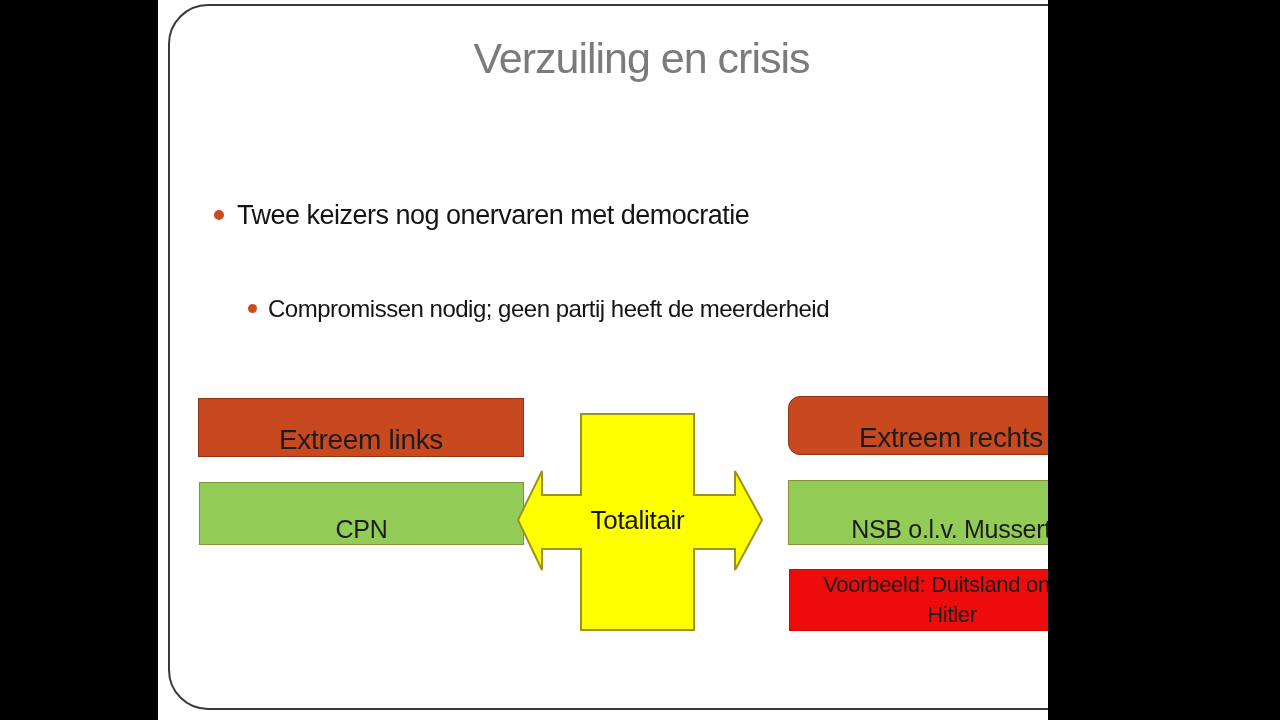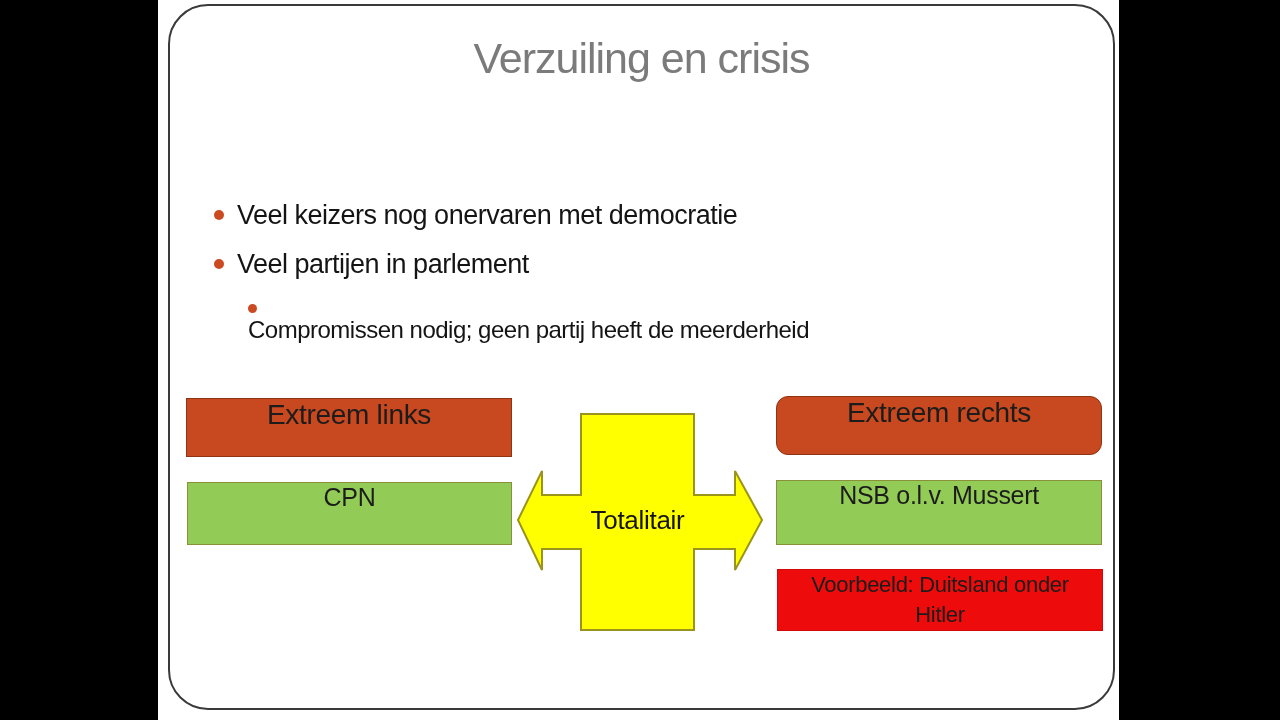--- a/index.html
+++ b/index.html
@@ -1,17 +1,17 @@
 <!DOCTYPE html>
 <html><head>
 <meta charset="utf-8">
 <style>
   html,body{margin:0;padding:0;background:#000;}
   .stage{
-    position:relative;width:1280px;height:720px;overflow:hidden;
+    position:relative;width:1048px;height:720px;overflow:hidden;
     background:#000;font-family:"Liberation Sans",sans-serif;
   }
   .canvas-white{position:absolute;left:158px;top:0;width:961px;height:720px;background:#ffffff;}
   .slide-border{
     position:absolute;left:168px;top:4px;width:943px;height:702px;
     border:2px solid #3a3a3a;border-radius:40px;background:#ffffff;
   }
   .title{
     position:absolute;left:168px;top:34px;width:947px;text-align:center;
     font-size:43px;color:#7b7b7b;letter-spacing:-1px;white-space:nowrap;
@@ -19,26 +19,26 @@
   .subtitle{
     position:absolute;left:168px;top:102px;width:947px;text-align:center;
     font-size:44px;color:#141414;letter-spacing:-1px;white-space:nowrap;
   }
   .bullet-row{position:absolute;display:flex;align-items:flex-start;color:#141414;letter-spacing:-0.5px;white-space:nowrap;}
   .bullet-row .dot{
     flex:0 0 auto;width:10px;height:10px;border-radius:50%;
     background:#cc4a21;margin-right:13px;margin-top:13px;
   }
   .b1{left:214px;font-size:27px;line-height:36px;}
-  .b2{left:248px;font-size:24px;line-height:33px;flex-direction:column;}
+  .b2{left:248px;font-size:24px;line-height:33px;}
   .b2 .dot{width:9px;height:9px;margin-top:12px;margin-right:11px;}
   .row1{top:197px;} .row2{top:246px;} .row3{top:292px;} .row4{top:336px;}
   .dbox{
-    position:absolute;display:flex;align-items:flex-start;justify-content:center;
-    text-align:center;color:#1c1c1c;letter-spacing:-0.3px;box-sizing:border-box;
+    position:absolute;display:flex;align-items:flex-end;justify-content:center;
+    text-align:center;color:#1c1c1c;letter-spacing:-0.3px;box-sizing:border-box;margin-left:12px;
   }
   .hdr{background:#c8481f;border:1px solid #8e3413;font-size:28px;}
   .party{background:#92cb55;border:1px solid #8a9037;font-size:25px;}
   .example{background:#ee0b0b;border:1px solid #d40808;font-size:22px;line-height:30px;}
   .hdr-left{left:186px;top:398px;width:326px;height:59px;}
   .hdr-right{left:776px;top:396px;width:326px;height:59px;border-radius:12px;}
   .party-left{left:187px;top:482px;width:325px;height:63px;}
   .party-right{left:776px;top:480px;width:326px;height:65px;}
   .example-left{left:186px;top:570px;width:326px;height:62px;}
   .example-right{left:777px;top:569px;width:326px;height:62px;}
@@ -54,25 +54,21 @@
 <body>
 
 <div class="stage">
   <div class="canvas-white"></div>
   <div class="slide-border"></div>
 
   <div class="title">Verzuiling en crisis</div>
 
   <div class="bullet-row b1 row1">
     <span class="dot"></span>
-    <span>Veel keizers nog onervaren met democratie</span>
-  </div>
-  <div class="bullet-row b1 row2">
-    <span class="dot"></span>
-    <span>Veel partijen in parlement</span>
+    <span>Twee keizers nog onervaren met democratie</span>
   </div>
   <div class="bullet-row b2 row3">
     <span class="dot"></span>
     <span>Compromissen nodig; geen partij heeft de meerderheid</span>
   </div>
 
   <div class="dbox hdr hdr-left">
     <span>Extreem links</span>
   </div>
   <div class="dbox hdr hdr-right">

